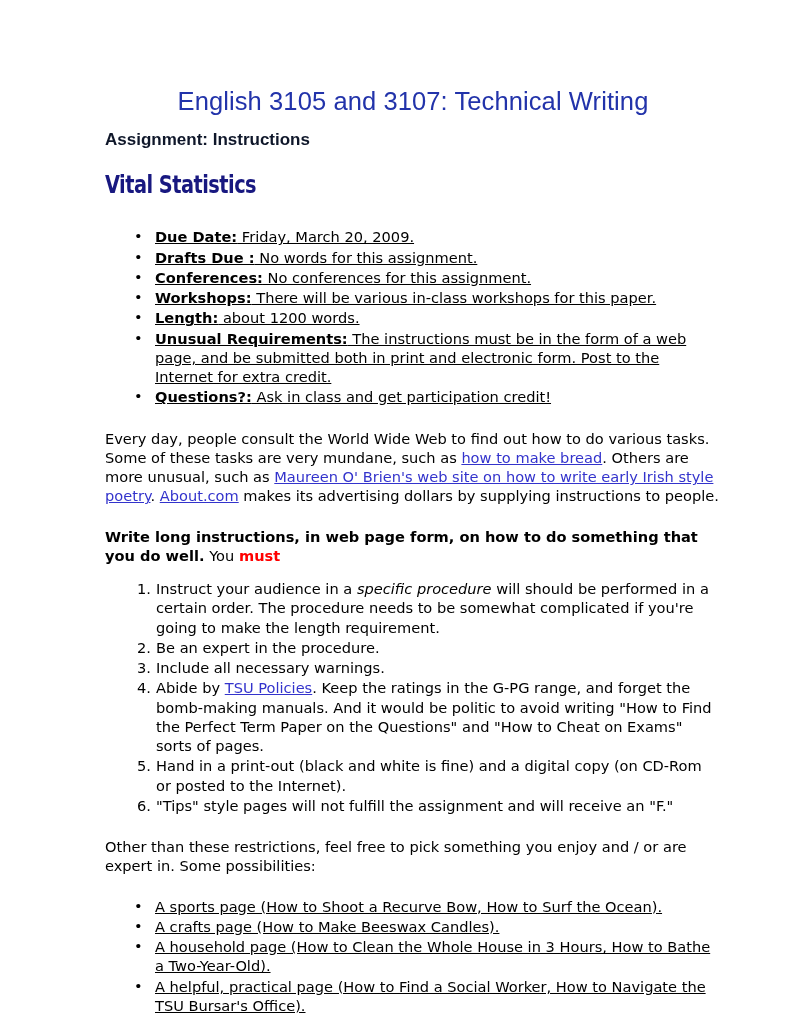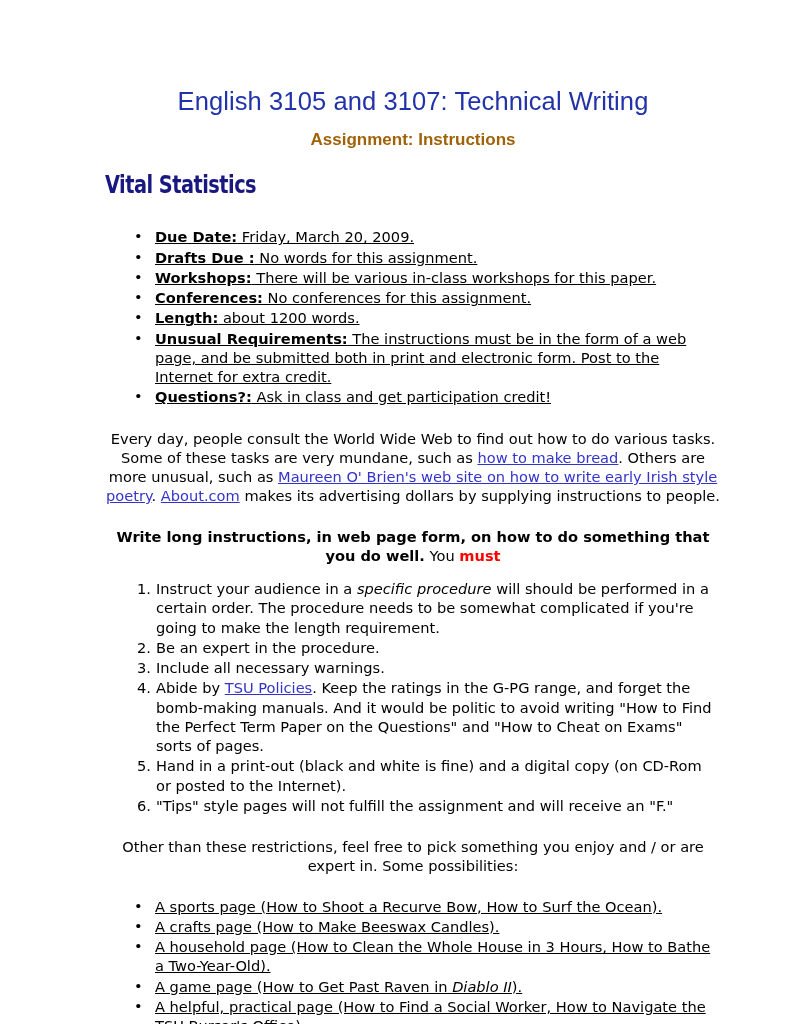--- a/index.html
+++ b/index.html
@@ -37,22 +37,21 @@
     color: #2233aa;
     text-align: center;
     line-height: 1.18;
     margin: 0 0 14px 0;
     letter-spacing: 0.1px;
   }
   .doc-subtitle {
     font-family: "Liberation Sans", sans-serif;
     font-size: 17px;
     font-weight: bold;
-    color: #a16207;
-    text-align: center;
+    color: #0f172a;
     line-height: 1.2;
     margin: 0 0 22px 0;
   }
   .section-heading {
     font-family: "DejaVu Sans Condensed", "Liberation Sans Narrow", "Liberation Sans", sans-serif;
     font-size: 25px;
     font-weight: bold;
     color: #181880;
     line-height: 1.0;
     margin: 0 0 0 0;
@@ -60,21 +59,21 @@
     transform: scaleX(0.86);
     transform-origin: left center;
     white-space: nowrap;
   }
 
   
   p.body {
     font-size: 14.6px;
     line-height: 1.32;
     margin: 0;
-    text-align: center;
+    text-align: left;
   }
   .gap-after-heading { height: 30px; }
   .gap-sm  { height: 14px; }
   .gap-md  { height: 21px; }
 
   b, strong { font-weight: bold; }
   i, em { font-style: italic; }
   .must {
     color: #ff0000;
     font-weight: bold;
@@ -144,22 +143,22 @@
 
     <h2 class="doc-subtitle">Assignment: Instructions</h2>
 
     <div class="section-heading">Vital Statistics</div>
 
     <div class="gap-after-heading"></div>
 
     <ul class="bullets">
       <li><b>Due Date:</b><span> Friday, March 20, 2009.</span></li>
       <li><b>Drafts Due :</b><span> No words for this assignment.</span></li>
+      <li><b>Conferences:</b><span> No conferences for this assignment.</span></li>
       <li><b>Workshops:</b><span> There will be various in-class workshops for this paper.</span></li>
-      <li><b>Conferences:</b><span> No conferences for this assignment.</span></li>
       <li><b>Length:</b><span> about 1200 words.</span></li>
       <li><b>Unusual Requirements:</b><span> The instructions must be in the form of a web page, and be submitted both in print and electronic form. Post to the Internet for extra credit.</span></li>
       <li><b>Questions?:</b><span> Ask in class and get participation credit!</span></li>
     </ul>
 
     <div class="gap-md"></div>
 
     <p class="body"><span>Every day, people consult the World Wide Web to find out how to do various tasks. Some of these tasks are very mundane, such as </span><a class="link">how to make bread</a><span>. Others are more unusual, such as </span><a class="link">Maureen O' Brien's web site on how to write early Irish style poetry</a><span>. </span><a class="link">About.com</a><span> makes its advertising dollars by supplying instructions to people.</span></p>
 
     <div class="gap-md"></div>
@@ -180,18 +179,17 @@
     <div class="gap-md"></div>
 
     <p class="body">Other than these restrictions, feel free to pick something you enjoy and / or are expert in. Some possibilities:</p>
 
     <div class="gap-md"></div>
 
     <ul class="bullets">
       <li><span>A sports page (How to Shoot a Recurve Bow, How to Surf the Ocean).</span></li>
       <li><span>A crafts page (How to Make Beeswax Candles).</span></li>
       <li><span>A household page (How to Clean the Whole House in 3 Hours, How to Bathe a Two-Year-Old).</span></li>
-      <li><span>A game page (How to Get Past Raven in </span><i>Diablo II</i><span>).</span></li>
       <li><span>A helpful, practical page (How to Find a Social Worker, How to Navigate the TSU Bursar's Office).</span></li>
     </ul>
 
   </div>
 </div>
 
 </body></html>

